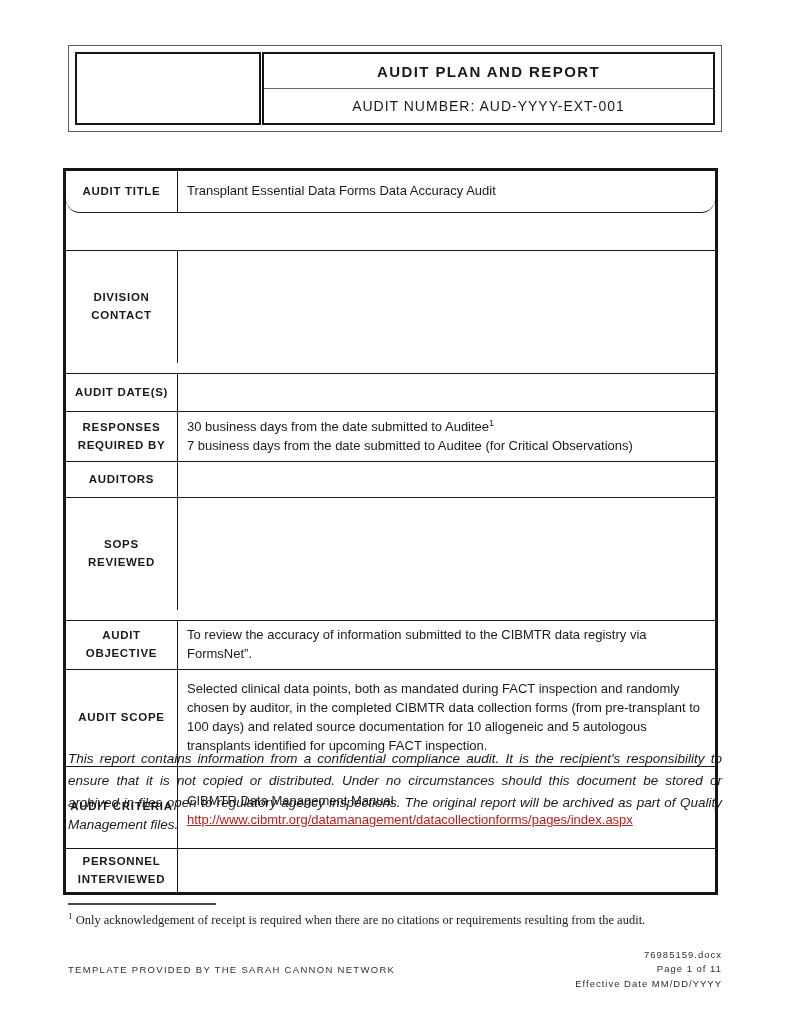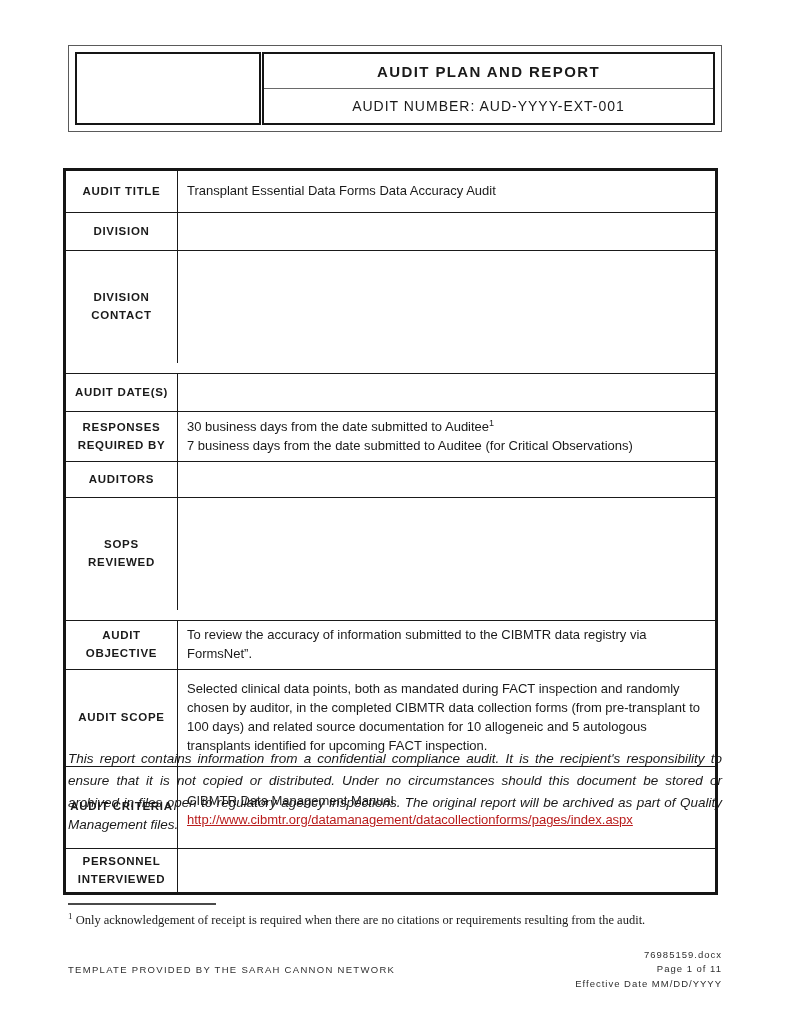--- a/index.html
+++ b/index.html
@@ -94,21 +94,21 @@
     padding: 5px 9px;
     font-size: 13px;
     line-height: 1.45;
     display: flex;
     flex-direction: column;
     justify-content: center;
     box-sizing: border-box;
   }
   .cell-value p { margin: 0; }
   .cell-value .para-gap { margin-top: 8px; }
-  .row:nth-child(1)  { min-height: 41px; }
+  .row:nth-child(1)  { min-height: 41px; border-radius: 14px; }
   .row:nth-child(2)  { min-height: 37px; }
   .row:nth-child(3)  { min-height: 37px; flex-direction: column; }
   .row:nth-child(4)  { min-height: 37px; gap: 27px; }
   .row:nth-child(5)  { min-height: 49px; }
   .row:nth-child(6)  { min-height: 35px; }
   .row:nth-child(7)  { min-height: 38px; flex-direction: column; }
   .row:nth-child(8)  { min-height: 43px; }
   .row:nth-child(9)  { min-height: 96px; }
   .row:nth-child(10) { min-height: 81px; }
   .row:nth-child(11) { min-height: 40px; }
@@ -188,21 +188,20 @@
   </div>
 
   <div class="audit-table">
 
     <div class="row">
       <div class="cell-label">AUDIT TITLE</div>
       <div class="cell-value">Transplant Essential Data Forms Data Accuracy Audit</div>
     </div>
 
     <div class="row">
-      <div class="cell-label">DIVISION</div>
       <div class="cell-value"></div>
     </div>
 
     <div class="row">
       <div class="cell-label">DIVISION CONTACT</div>
       <div class="cell-value"></div>
     </div>
 
     <div class="row">
       <div class="cell-label">AUDIT DATE(S)</div>

